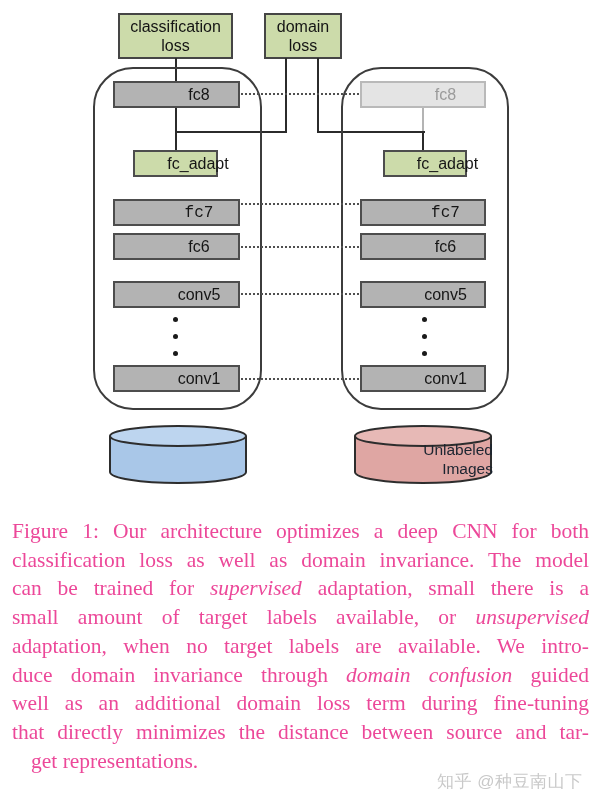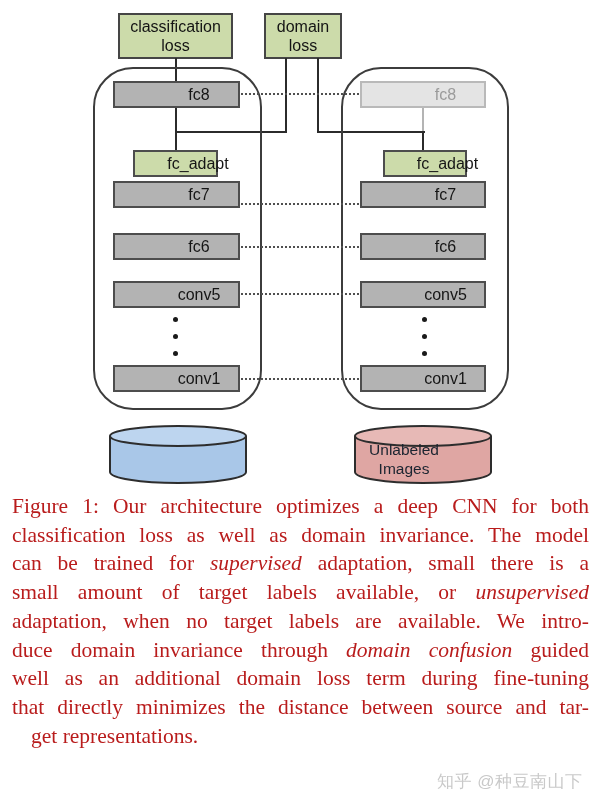--- a/index.html
+++ b/index.html
@@ -27,48 +27,48 @@
   .layer.src { left: 113px; width: 127px; }
   .layer.tgt { left: 360px; width: 126px; }
   .layer.adapt { background: var(--loss-box-fill, #ccdbaa); text-align: center; }
   .layer.adapt.src { left: 133px; width: 85px; }
   .layer.adapt.tgt { left: 383px; width: 84px; }
   .layer.frozen { background: var(--frozen-layer-fill, #e4e4e4);
                   border-color: #b9b9b9; color: var(--frozen-layer-text, #9b9b9b); }
 
   .row-fc8   { top: 81px; }
   .row-adapt { top: 150px; }
-  .row-fc7   { top: 181px; }
+  .row-fc7   { top: 199px; font-family: Liberation Mono, monospace; }
   .row-fc6   { top: 233px; text-align: right; }
   .row-conv5 { top: 281px; }
   .row-conv1 { top: 365px; }
 
   .wire { position: absolute; background: #2b2b2b; }
   .wire.v { width: 2px; }
   .wire.h { height: 2px; }
   .wire.faint { background: #b4b4b4; }
 
   .dotlink { position: absolute; left: 241px; width: 118px; height: 0;
              border-top: 2px dotted #4f4f4f; }
 
   .vdot { position: absolute; width: 5px; height: 5px; border-radius: 50%; background: #1a1a1a; }
 
   .cyl { position: absolute; width: 140px; height: 62px; }
   .cyl.src { left: 108px; top: 424px; }
   .cyl.tgt { left: 353px; top: 424px; }
   .cyl-label { position: absolute; text-align: center; font-size: 15.5px; line-height: 19px;
                color: #1b2430; }
   .cyl-label.src { left: 108px; top: 449px; width: 140px; }
-  .cyl-label.tgt { left: 334px; top: 440px; width: 140px; }
+  .cyl-label.tgt { left: 353px; top: 440px; width: 140px; text-align: right; }
   .cyl-label.tgt .wrapbox { display: inline-block; max-width: 92px; }
 
   
-  .caption { position: absolute; left: 12px; top: 492px; width: 577px;
+  .caption { position: absolute; left: 12px; top: 517px; width: 577px;
              font-family: "Liberation Serif", serif; font-size: 21.5px;
-             line-height: 28.7px; color: #b91c1c; }
+             line-height: 28.7px; color: #ec4899; }
   .cap-line { text-align: justify; text-align-last: justify; white-space: normal; }
   .cap-line.last { text-align: left; text-align-last: left; margin-left: 19px; }
   .cap-line i { font-style: italic; }
 
   .watermark { position: absolute; left: 437px; top: 770px; width: 160px;
                font-size: 17px; color: #c9c9c9; letter-spacing: 0.5px; white-space: nowrap; }
 </style>
 </head>
 <body>
 

